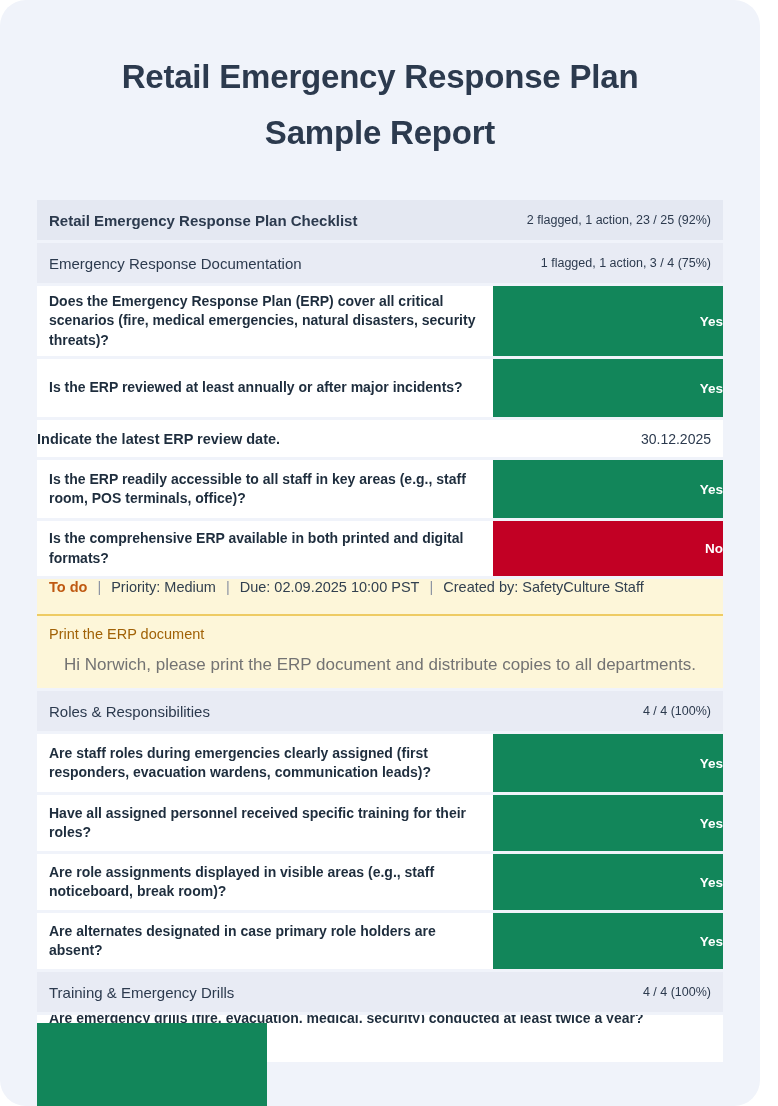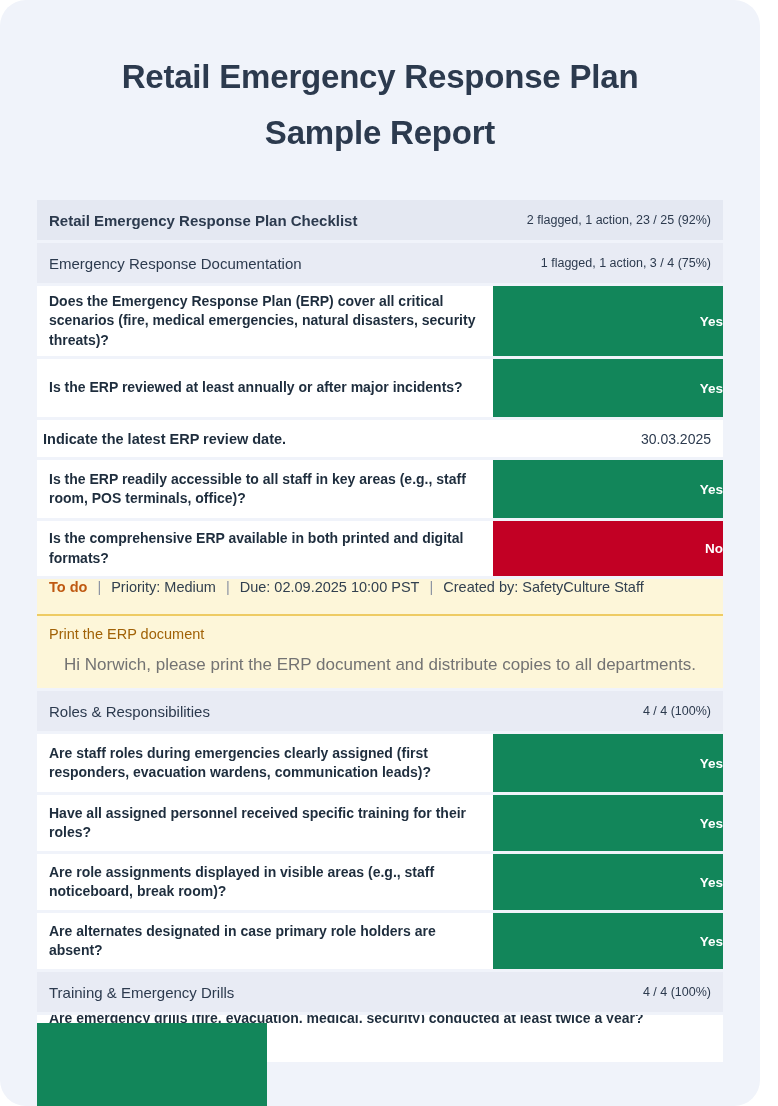--- a/index.html
+++ b/index.html
@@ -78,21 +78,21 @@
     font-size: 13.5px;
     font-weight: 700;
   }
   .answer--yes { background: var(--answer-yes, #12865a); }
   .answer--no  { background: var(--answer-no, #c20024); }
   .row--value { background: #ffffff; height: 37px; }
   .v-label {
     flex: 1;
     display: flex;
     align-items: center;
-    padding-left: 6px;
+    padding-left: 0;
     color: #1e2d3d;
     font-size: 14.5px;
     font-weight: 700;
   }
   .v-value {
     display: flex;
     align-items: center;
     padding-right: 12px;
     color: var(--heading-text, #2c3a4e);
     font-size: 14px;
@@ -149,21 +149,21 @@
       <div class="answer answer--yes">Yes</div>
     </div>
 
     <div class="row row--q h58">
       <div class="q-text">Is the ERP reviewed at least annually or after major incidents?</div>
       <div class="answer answer--yes">Yes</div>
     </div>
 
     <div class="row row--value">
       <div class="v-label">Indicate the latest ERP review date.</div>
-      <div class="v-value">30.03.2025</div>
+      <div class="v-value">30.12.2025</div>
     </div>
 
     <div class="row row--q h58">
       <div class="q-text">Is the ERP readily accessible to all staff in key areas (e.g., staff room, POS terminals, office)?</div>
       <div class="answer answer--yes">Yes</div>
     </div>
 
     <div class="row row--q h55">
       <div class="q-text">Is the comprehensive ERP available in both printed and digital formats?</div>
       <div class="answer answer--no">No</div>

